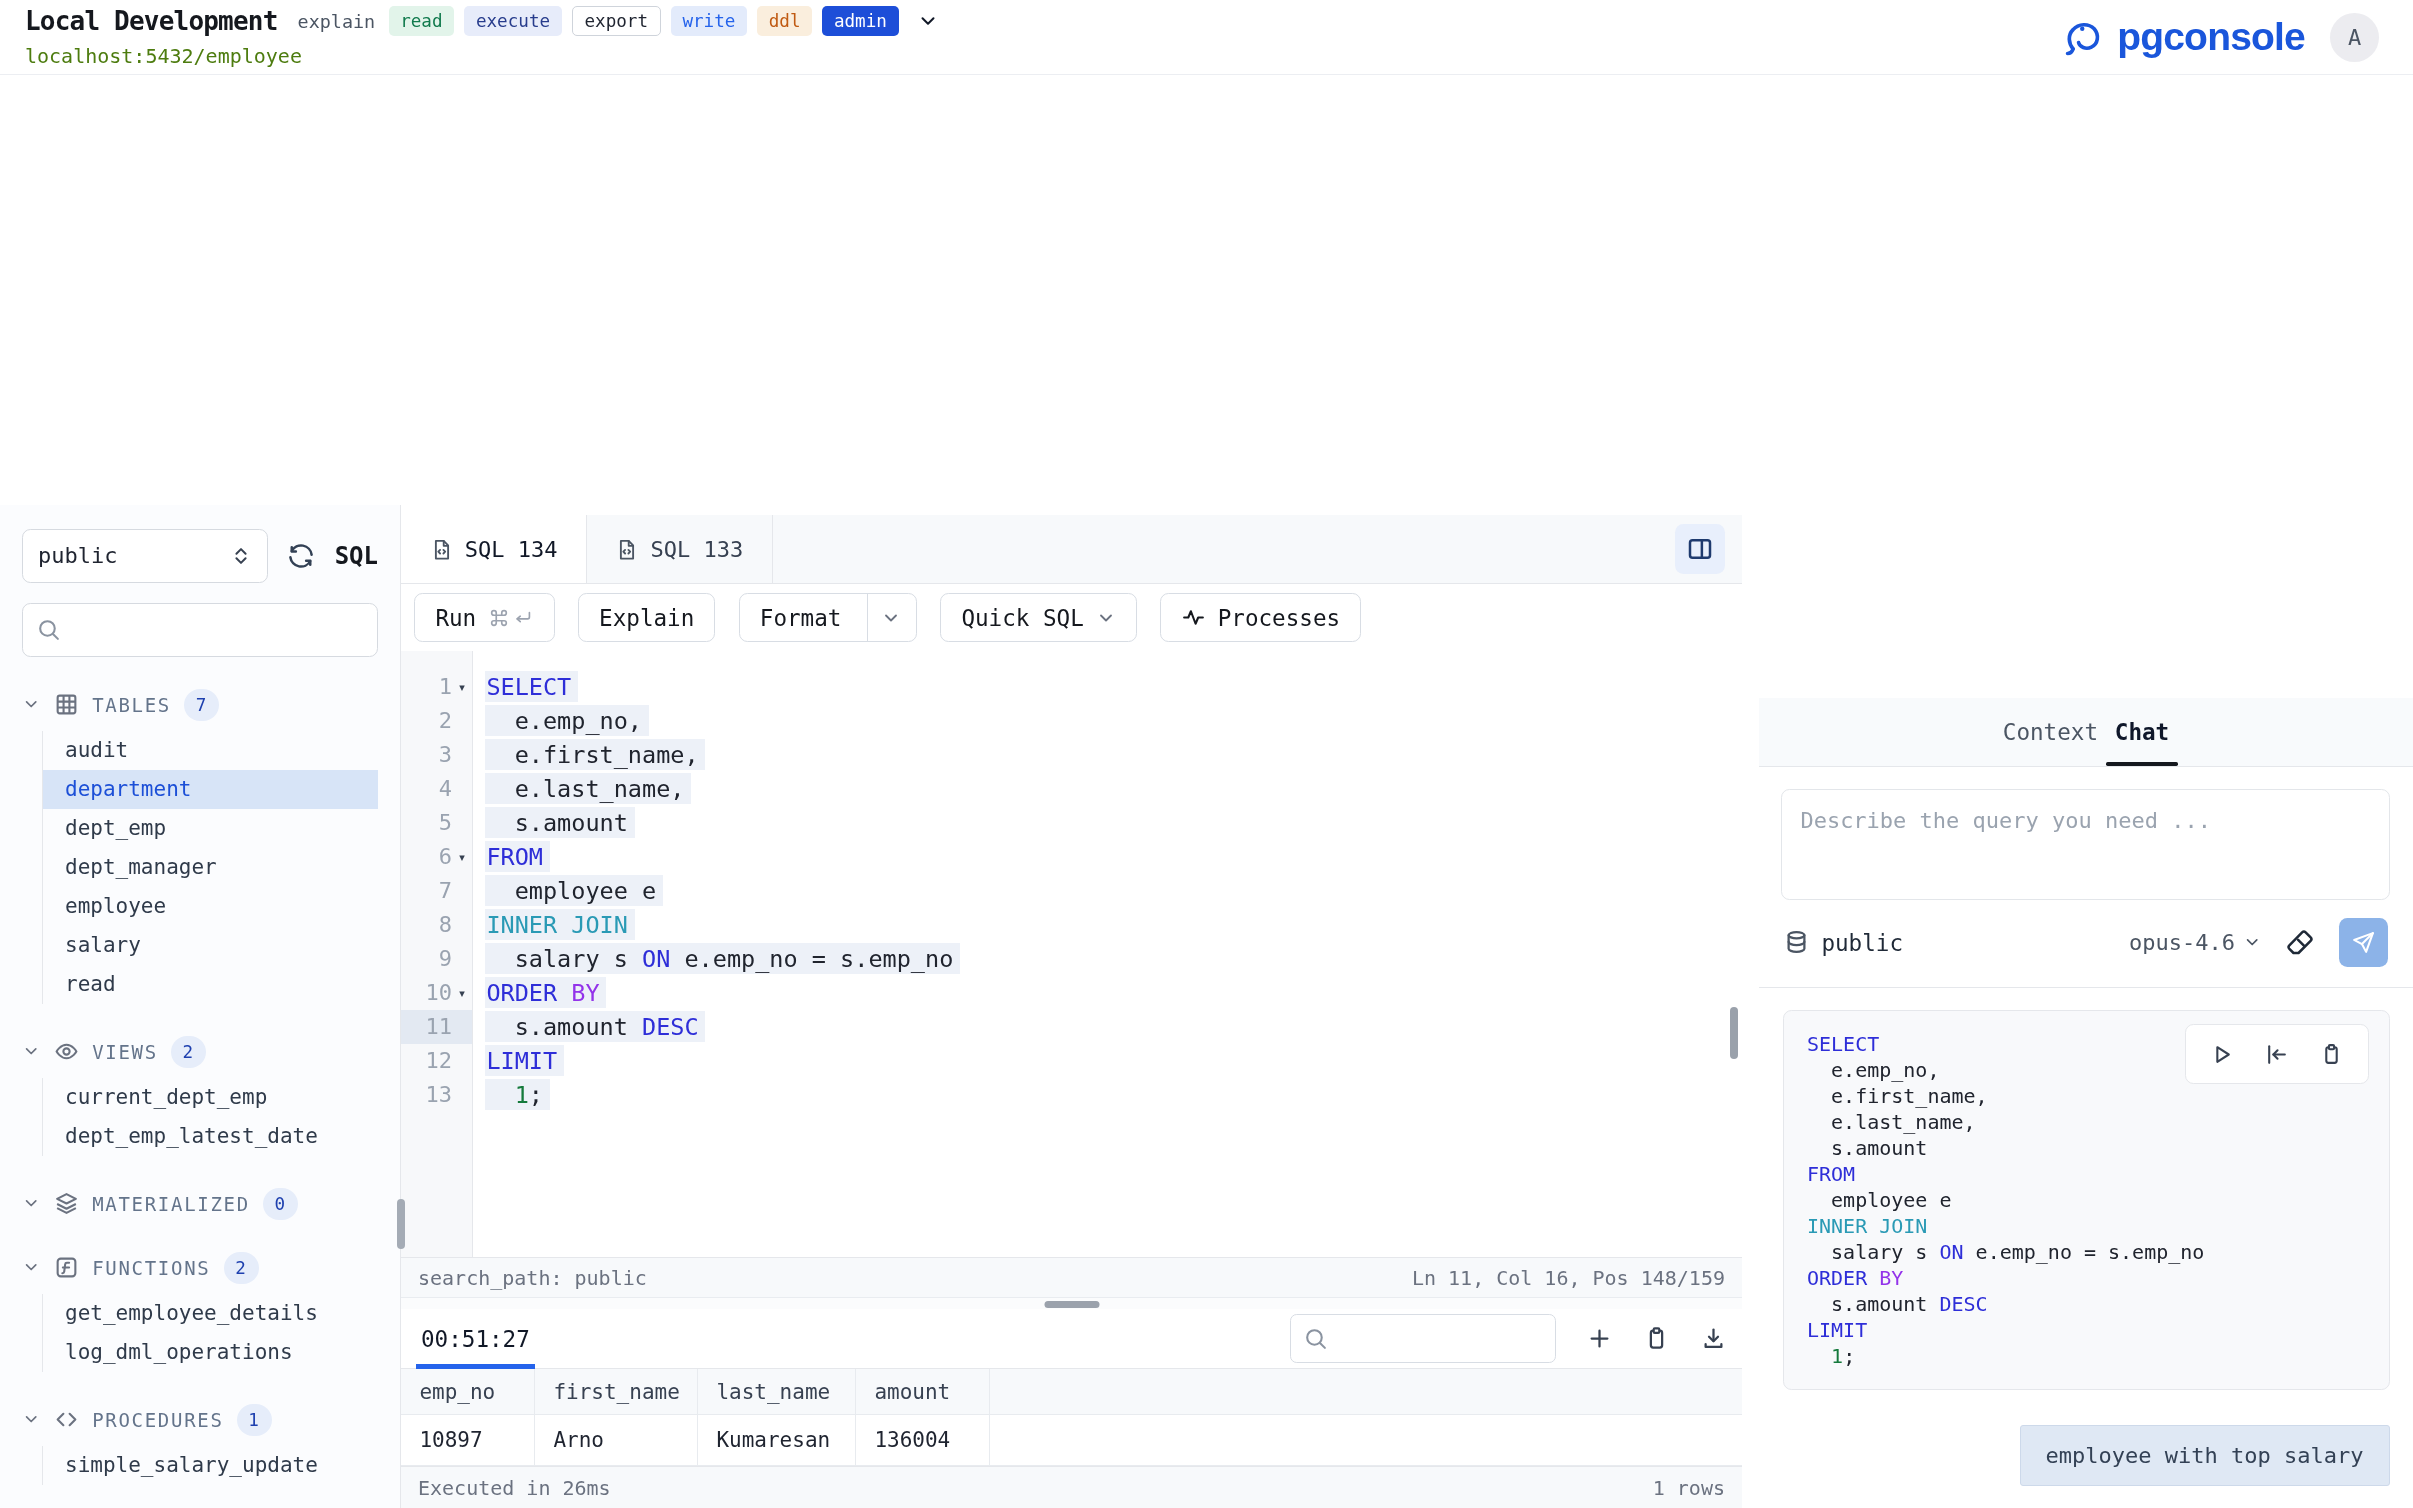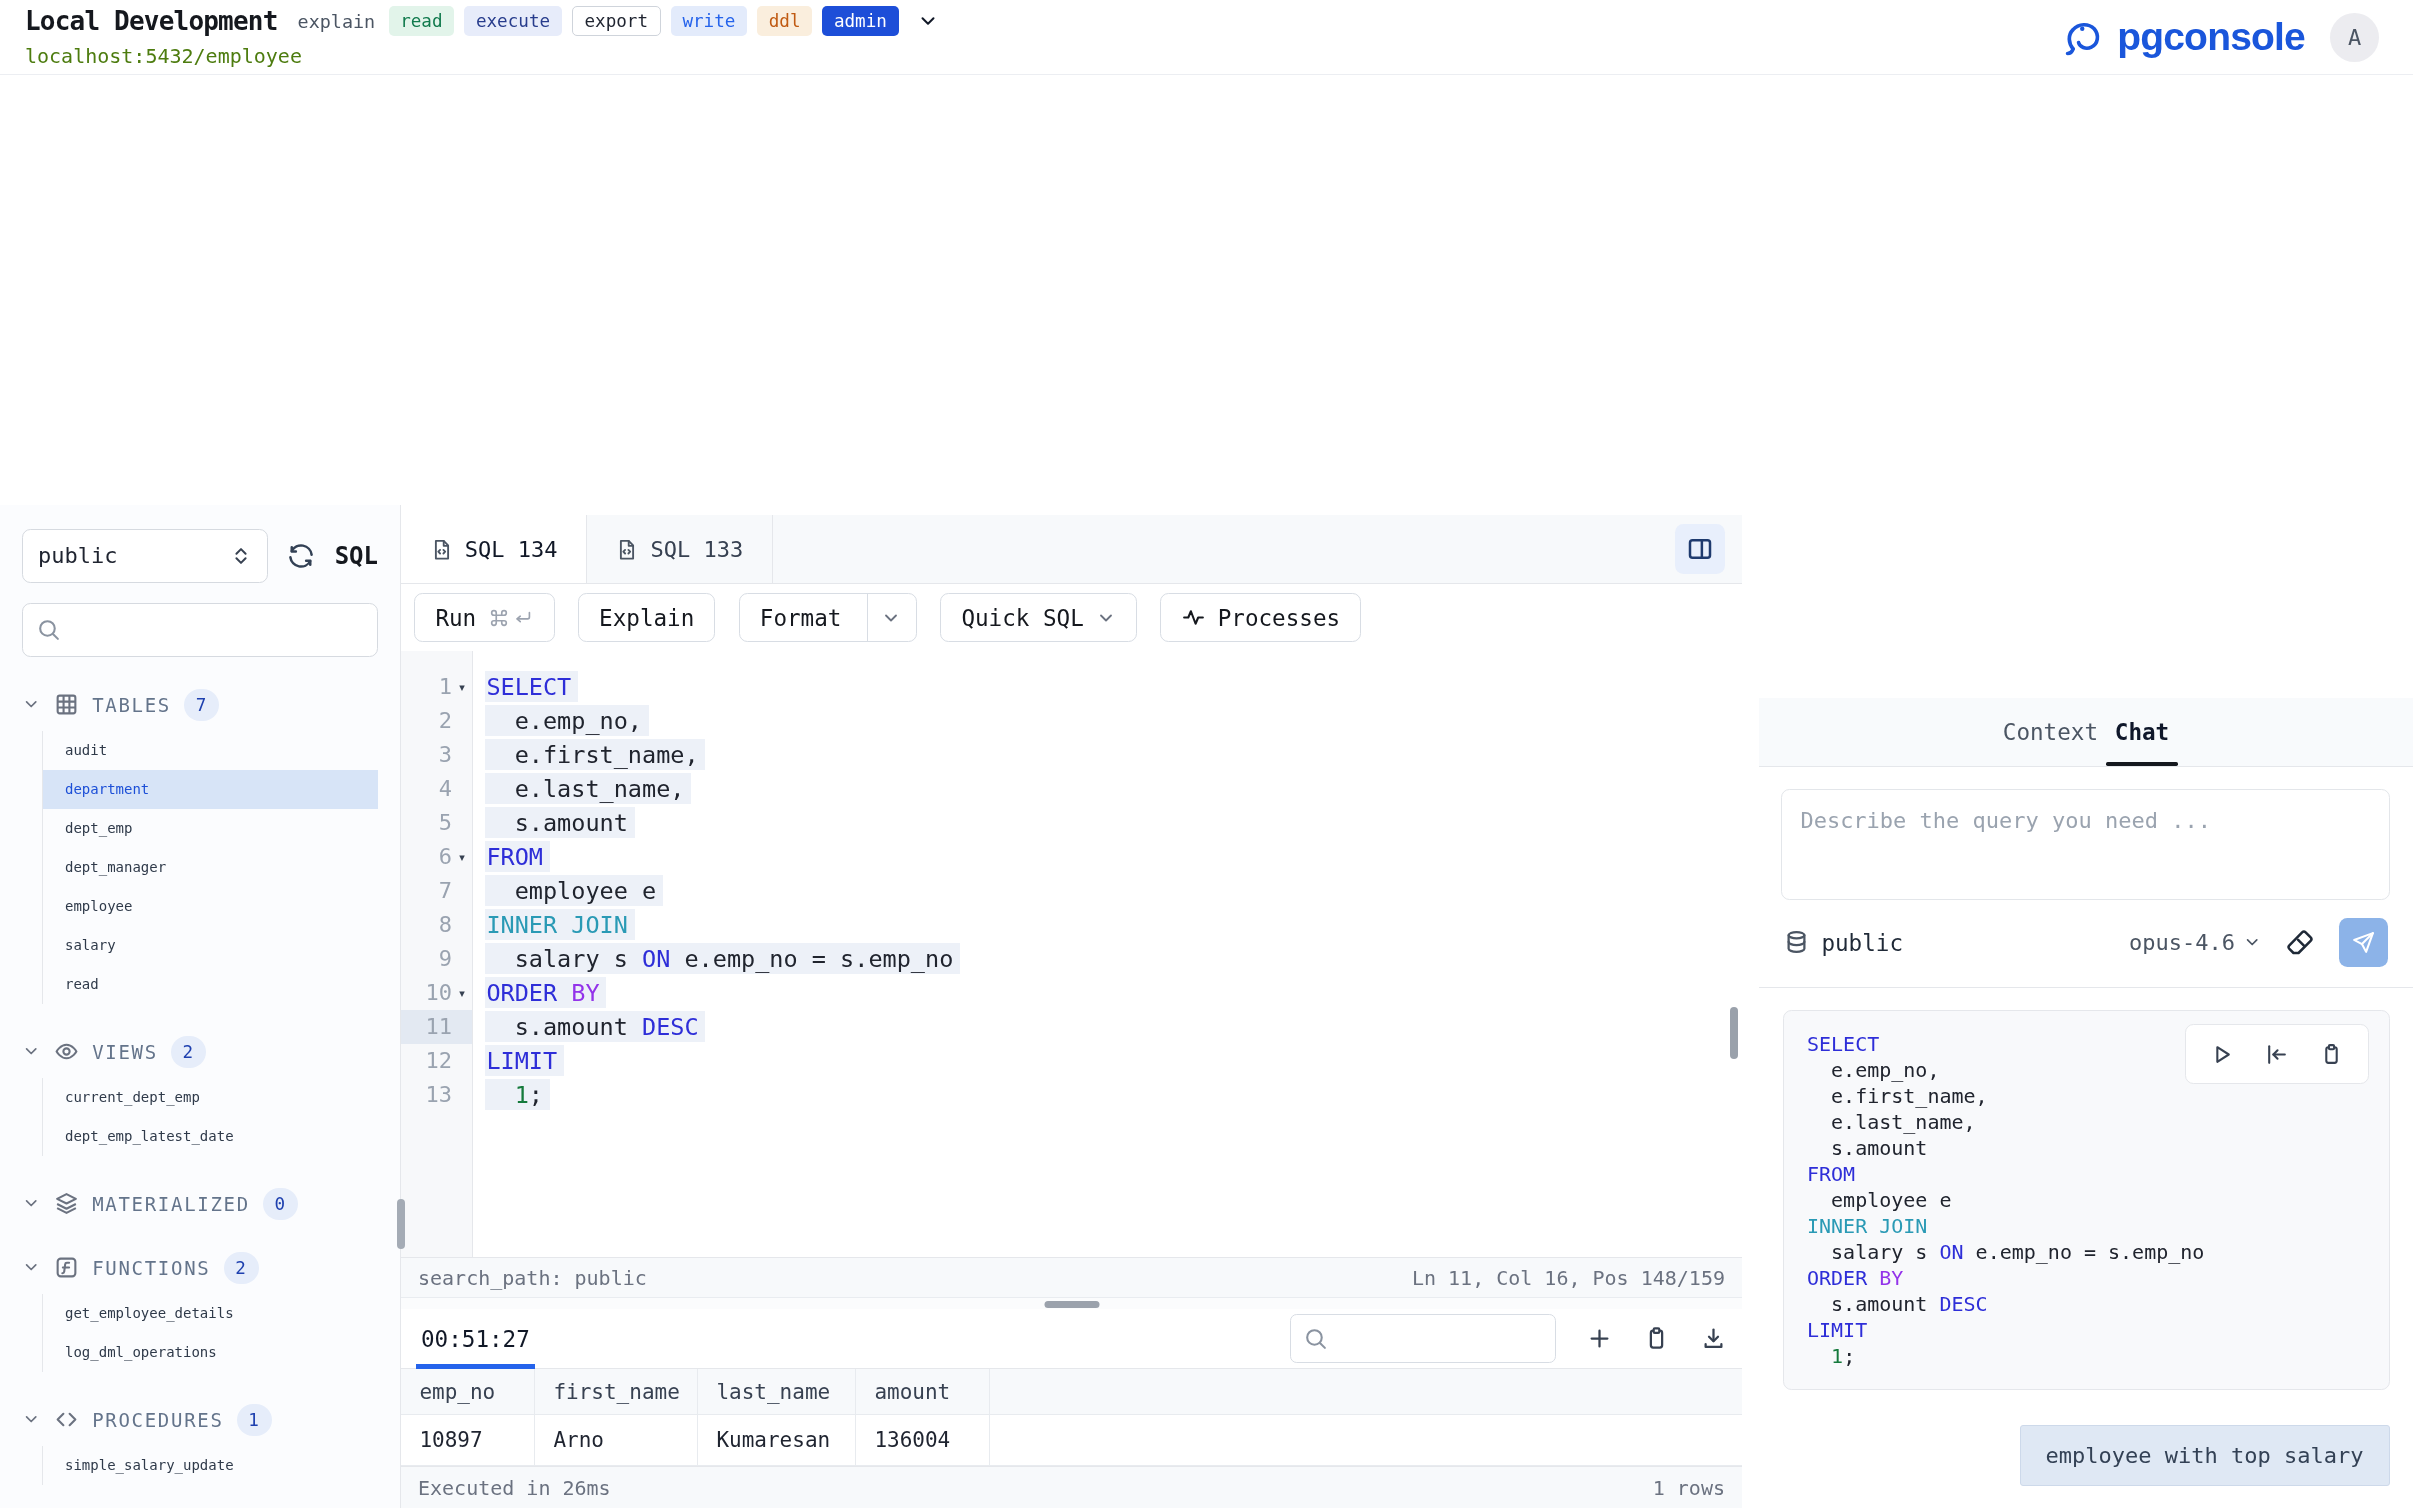--- a/index.html
+++ b/index.html
@@ -34,21 +34,21 @@
   .sidebar { width:401px; flex:0 0 auto; background:#fbfcfe; border-right:0.8px solid #e5e7eb; padding:23.5px 22px; position:relative; }
   .side-top { display:flex; align-items:center; gap:18.4px; }
   .schema-select { flex:1; height:54px; background:#fff; border:0.8px solid #d6dae0; border-radius:8.4px; display:flex; align-items:center; justify-content:space-between; padding:0 15px; font-size:22px; color:#1f2430; }
   .sql-label { font-size:24px; font-weight:bold; color:#15181e; }
   .side-search { margin-top:20px; height:54px; background:#fff; border:0.8px solid #d6dae0; border-radius:8.4px; display:flex; align-items:center; padding:0 13.4px; gap:10px; }
   .side-search input { border:none; outline:none; flex:1; font-family:inherit; font-size:21px; background:transparent; }
   .section { margin-top:32px; }
   .sec-head { display:flex; align-items:center; gap:13.4px; color:#64748b; font-size:19px; letter-spacing:1.7px; cursor:default; }
   .count { min-width:35px; height:32px; padding:0 10px; border-radius:16px; background:#e6edfa; color:#1e40af; font-size:17.6px; display:flex; align-items:center; justify-content:center; }
   .sec-items { margin:10px 0 0 20px; border-left:1.7px solid #e5e7eb; }
-  .item { height:39px; display:flex; align-items:center; padding-left:22px; font-size:14px; color:#2f3a4a; }
+  .item { height:39px; display:flex; align-items:center; padding-left:22px; font-size:21px; color:#2f3a4a; }
   .item.selected { background:#d7e4f7; color:#1c4fd7; }
   .side-handle { position:absolute; right:-5px; top:694px; width:8.4px; height:50px; border-radius:4.2px; background:#a4abb5; z-index:6; }
 
   
   .main { flex:1; min-width:0; display:flex; flex-direction:column; background:#fff; }
   .tabbar { height:69px; flex:0 0 auto; background:#f7f9fb; border-bottom:0.8px solid #e5e7eb; display:flex; align-items:stretch; }
   .tab { display:flex; align-items:center; gap:11.7px; padding:0 28.5px; font-size:22px; color:#374151; border-right:0.8px solid #e5e7eb; cursor:default; }
   .tab.active { background:#fff; color:#111827; }
   .panel-btn { margin-left:auto; align-self:center; margin-right:17px; width:50px; height:50px; border-radius:8.4px; background:#e8effc; display:flex; align-items:center; justify-content:center; }
 

